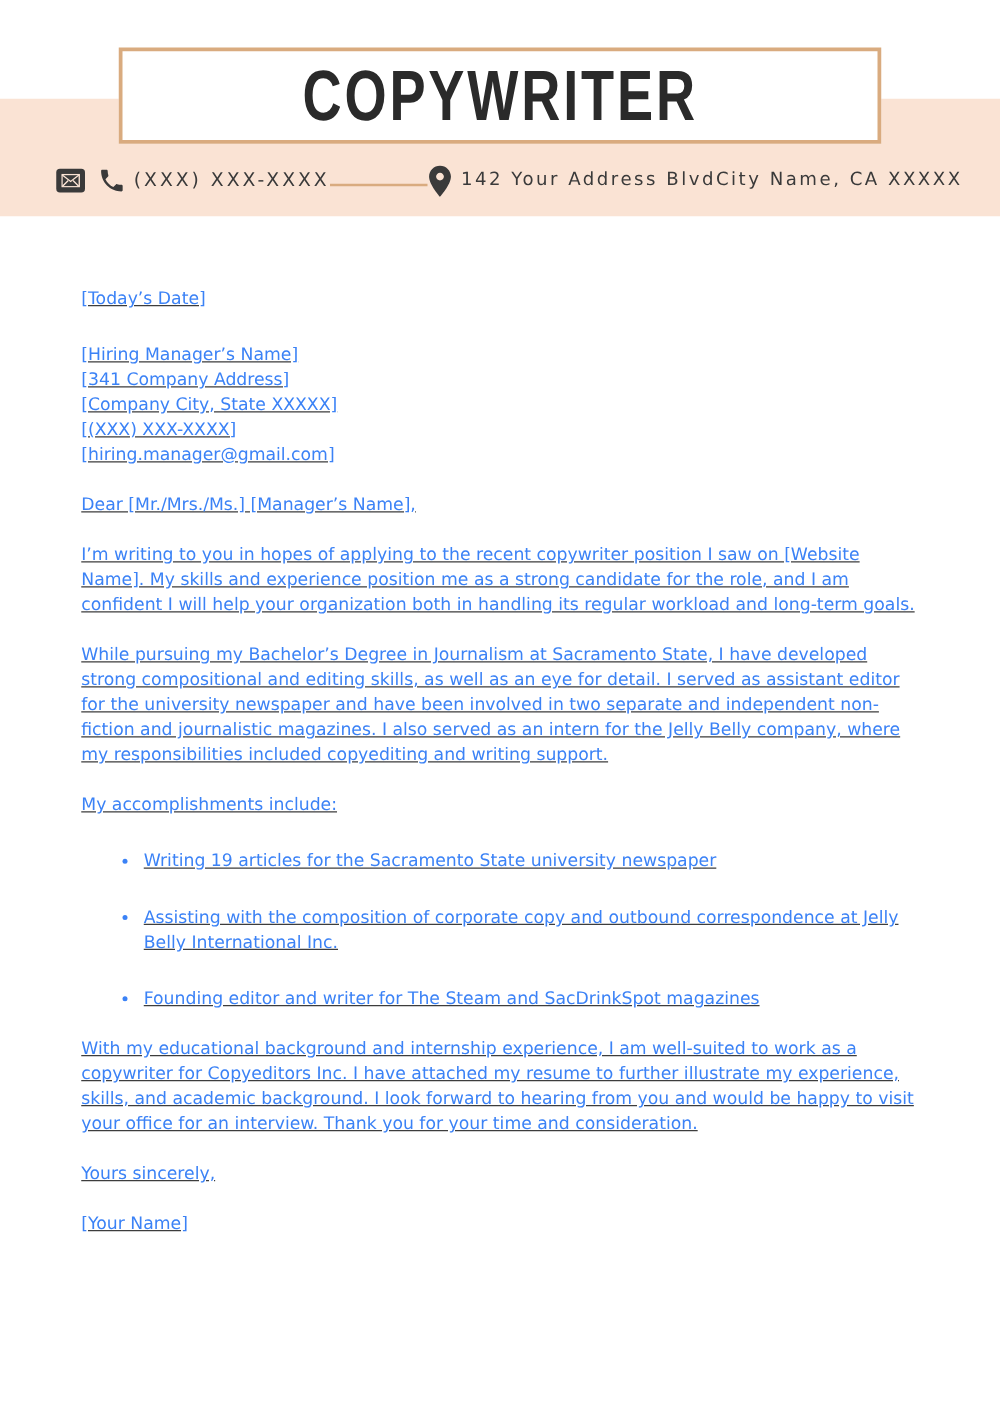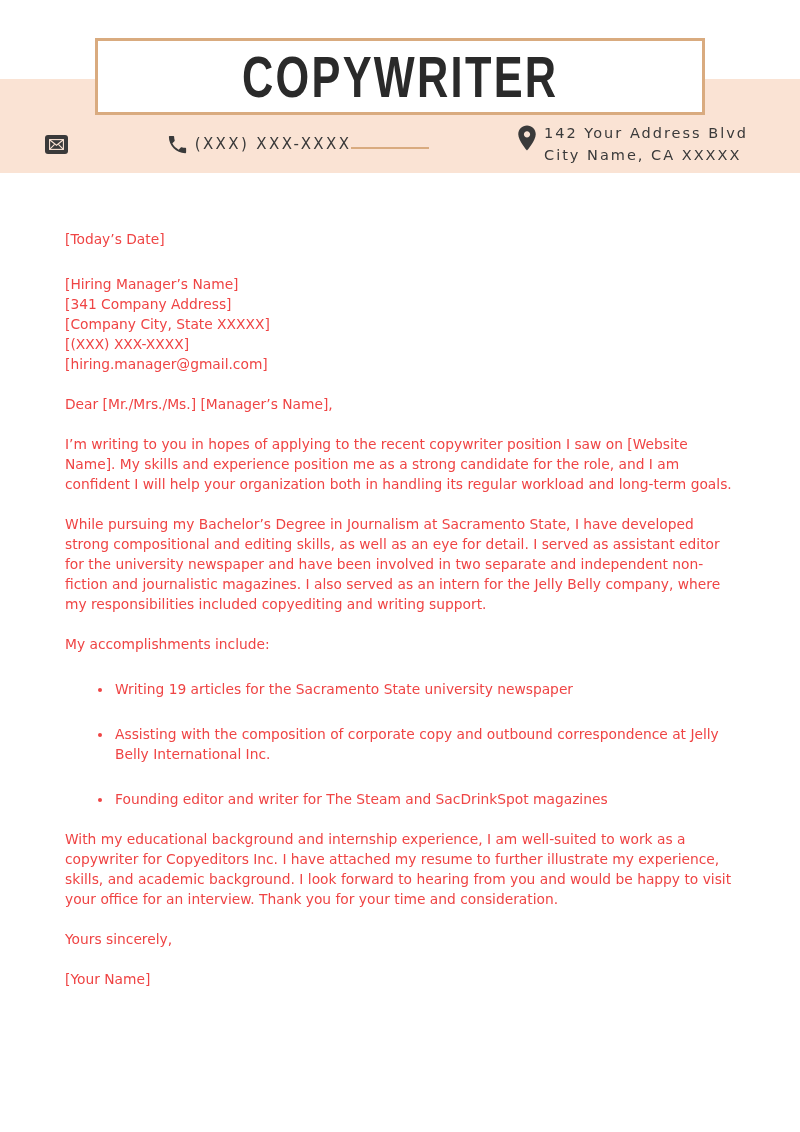--- a/index.html
+++ b/index.html
@@ -1,18 +1,18 @@
 <!DOCTYPE html>
 <html><head>
 <meta charset="utf-8">
 <style>
   html,body{margin:0;padding:0;background:#ffffff;}
   .page{
     position:relative;width:800px;height:1132px;background:#ffffff;
-    font-family:"DejaVu Sans",sans-serif;color:#3d3d3d;overflow:hidden;
+    font-family:"DejaVu Sans",sans-serif;color:#3d3d3d;overflow:hidden;text-decoration:underline;
   }
   
   .header{position:relative;height:172px;}
   .band{position:absolute;top:79px;left:0;right:0;height:94px;background:#fae3d4;}
   .title-box{
     position:absolute;top:38px;left:95px;width:610px;height:77px;
     box-sizing:border-box;background:#ffffff;border:3px solid #d9ab7f;
     display:flex;align-items:center;justify-content:center;z-index:2;
   }
   .title{
@@ -26,24 +26,24 @@
   .contact-item{display:flex;align-items:center;white-space:nowrap;color:#3a3a3a;}
   .contact-text{font-size:15px;letter-spacing:2.4px;}
   .mail-badge{
     width:23px;height:19px;background:#3a3a3a;border-radius:3px;
     display:flex;align-items:center;justify-content:center;margin-right:10px;flex:none;
   }
   .phone-item svg{margin-right:6px;flex:none;}
   .phone-col{display:flex;flex-direction:row;align-items:center;}
   .phone-underline{width:78px;height:2px;background:#d9ab7f;margin-top:8px;}
   .addr-item svg{margin-right:7px;flex:none;align-self:flex-start;margin-top:2px;}
-  .addr-col{display:flex;flex-direction:column;}
+  .addr-col{display:flex;flex-direction:row;}
   .addr-line{font-size:14.5px;letter-spacing:2px;line-height:22px;}
   
-  .letter{padding:57px 0 0 65px;width:676px;font-size:13.8px;line-height:20px;color:#ef4444;}
+  .letter{padding:57px 0 0 65px;width:676px;font-size:13.8px;line-height:20px;color:#3b82f6;}
   .letter p{margin:0 0 20px 0;}
   .letter .date-line{margin-bottom:25px;}
   .recipient-block{margin:0 0 20px 0;}
   .recipient-line{line-height:20px;}
   .letter ul{margin:0 0 20px 0;padding-left:48px;list-style:disc;}
   .letter li{line-height:20px;padding-left:2px;margin-top:25px;}
 </style>
 </head>
 <body>
 

